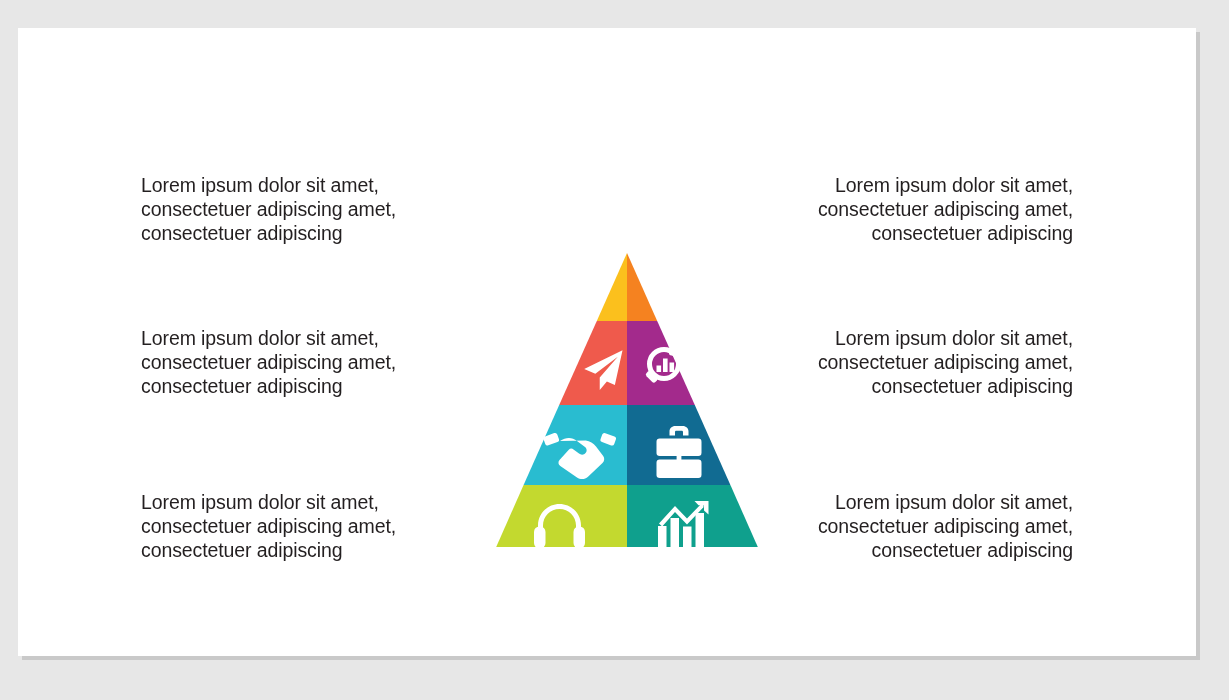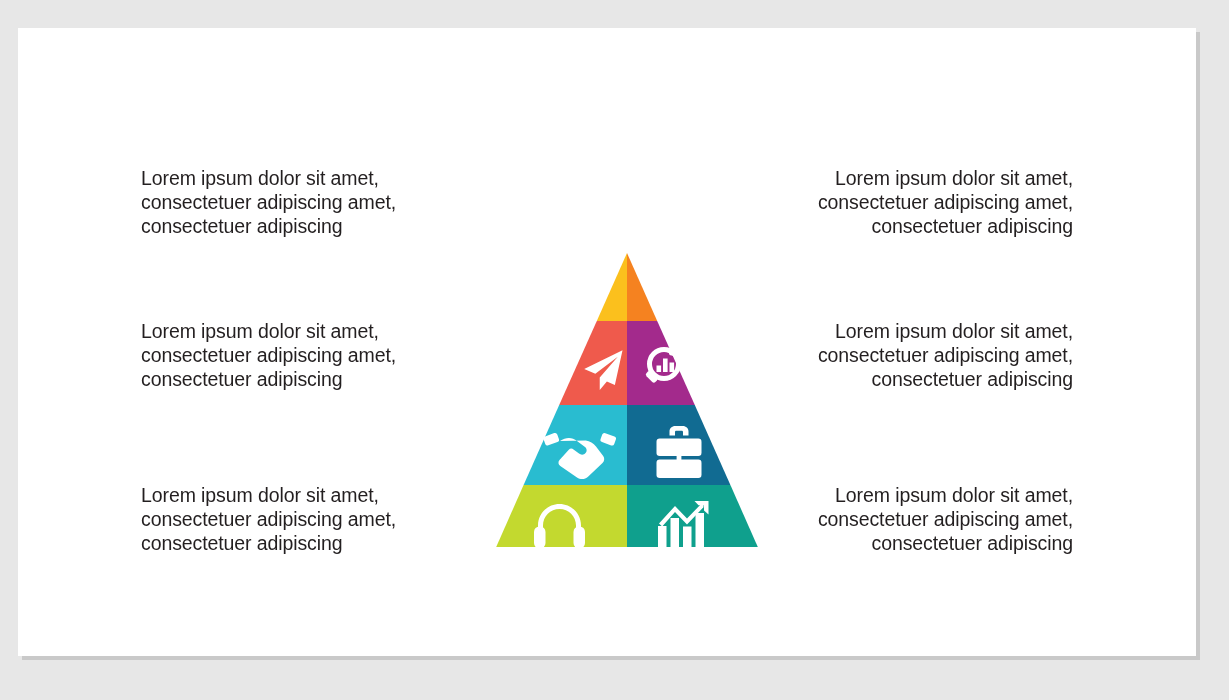--- a/index.html
+++ b/index.html
@@ -27,21 +27,21 @@
     top: 28px;
     width: 1178px;
     height: 628px;
     background: #ffffff;
   }
 
   
   .text-block {
     position: absolute;
     display: flex;
-    align-items: flex-start;
+    align-items: center;
   }
   .text-block.left  { left: 92px;  width: 390px; }
   .text-block.right { right: 92px; width: 390px; flex-direction: row-reverse; }
 
   .accent-bar {
     width: 9px;
     flex: 0 0 9px;
     border-radius: 1px;
   }
   .text-body {

